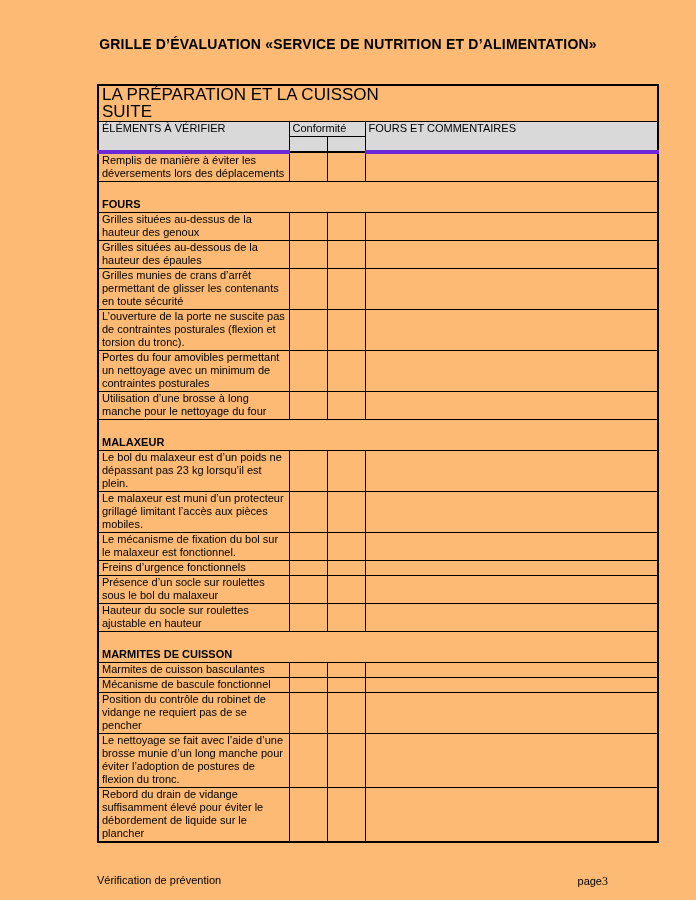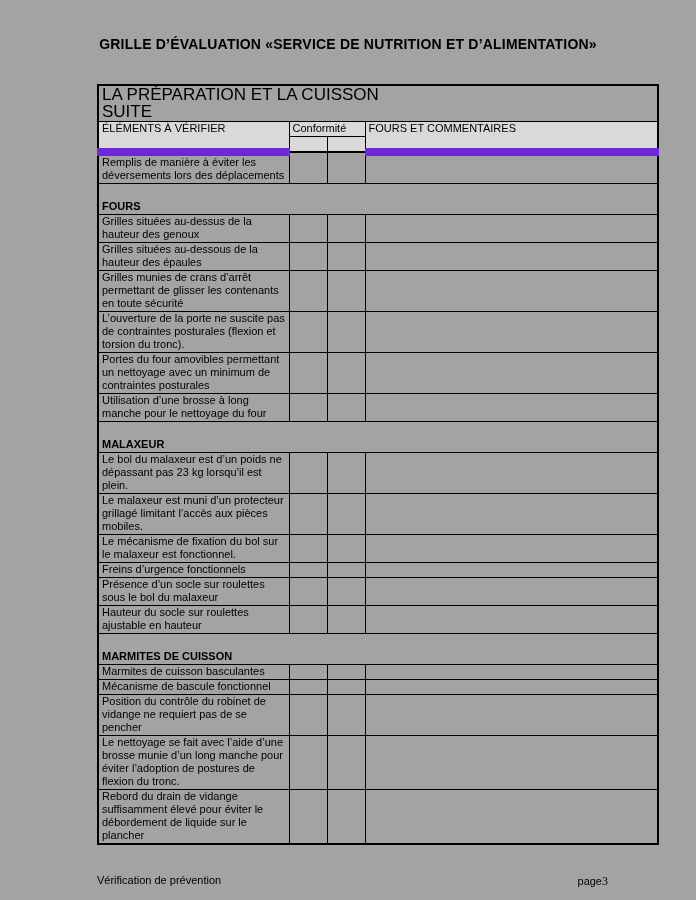--- a/index.html
+++ b/index.html
@@ -1,21 +1,21 @@
 <!DOCTYPE html>
 <html lang="fr"><head>
 <meta charset="utf-8">
 <style>
   html, body { margin: 0; padding: 0; }
   body { background: #ffffff; }
   .page {
     position: relative;
     width: 696px;
     height: 900px;
-    background: #a3a3a3;
+    background: #fdba74;
     font-family: "Liberation Sans", sans-serif;
     color: #000000;
     overflow: hidden;
   }
   .main-title {
     position: absolute;
     top: 36px;
     left: 0;
     width: 100%;
     text-align: center;
@@ -47,21 +47,21 @@
     font-weight: bold;
     font-size: 17px;
     line-height: 17px;
     padding: 9px 0 11px 0;
     border-bottom: 2px solid #000000;
   }
   th.hdr { background: #d9d9d9; font-weight: bold; }
   th.hdr-elements { text-align: left; vertical-align: top; padding-top: 1px; }
   th.hdr-center { text-align: center; vertical-align: top; padding-top: 1px; }
   tr.hdr-row2 th { border-bottom: 2px solid #000000; padding-left: 39px; }
-  tr.hdr-row1 th[rowspan] { border-bottom: 8px solid #6d28d9; margin-top: 37px; }
+  tr.hdr-row1 th[rowspan] { border-bottom: 4px solid #6d28d9; margin-top: 37px; }
   tr.section-row td {
     font-weight: bold;
     padding: 16px 3px 1px 3px;
   }
   tr.item-row td.item-text { }
   .footer {
     position: absolute;
     left: 97px;
     right: 88px;
     top: 874px;

